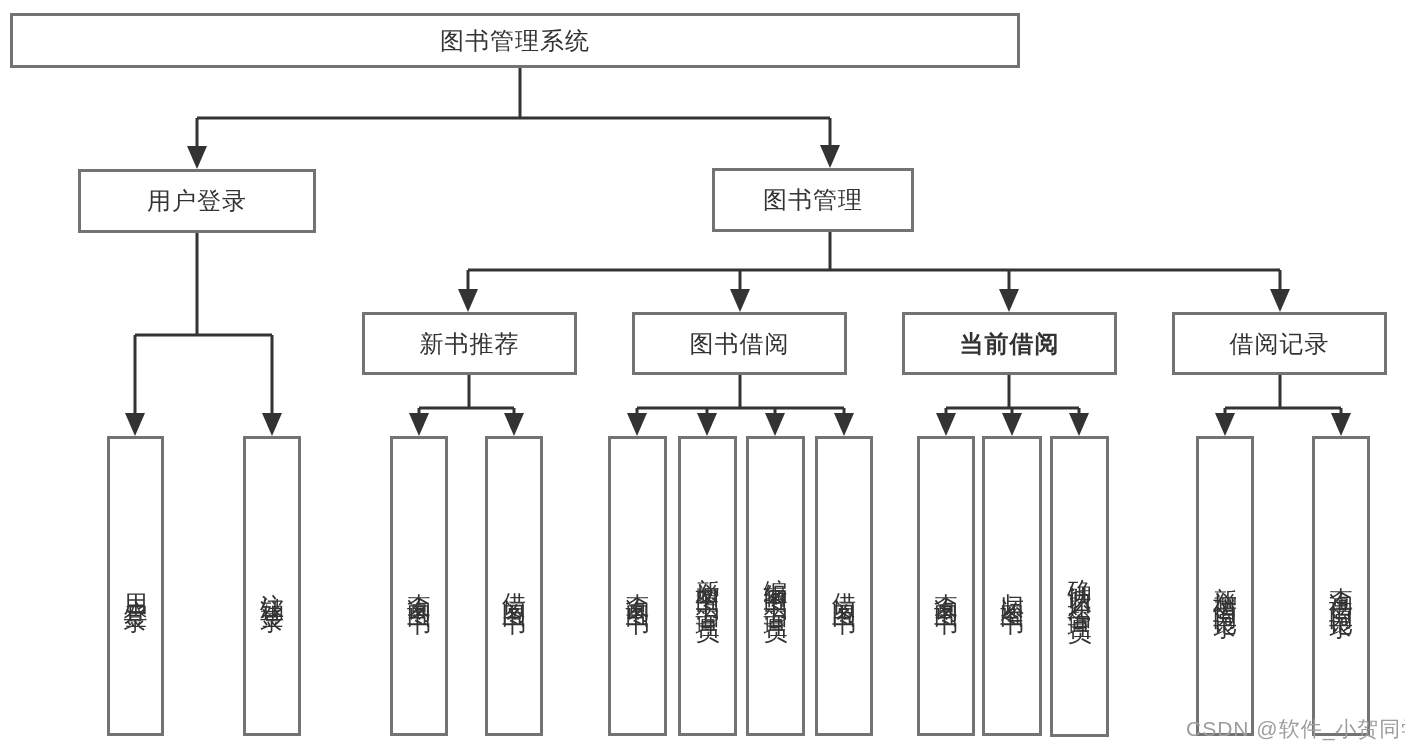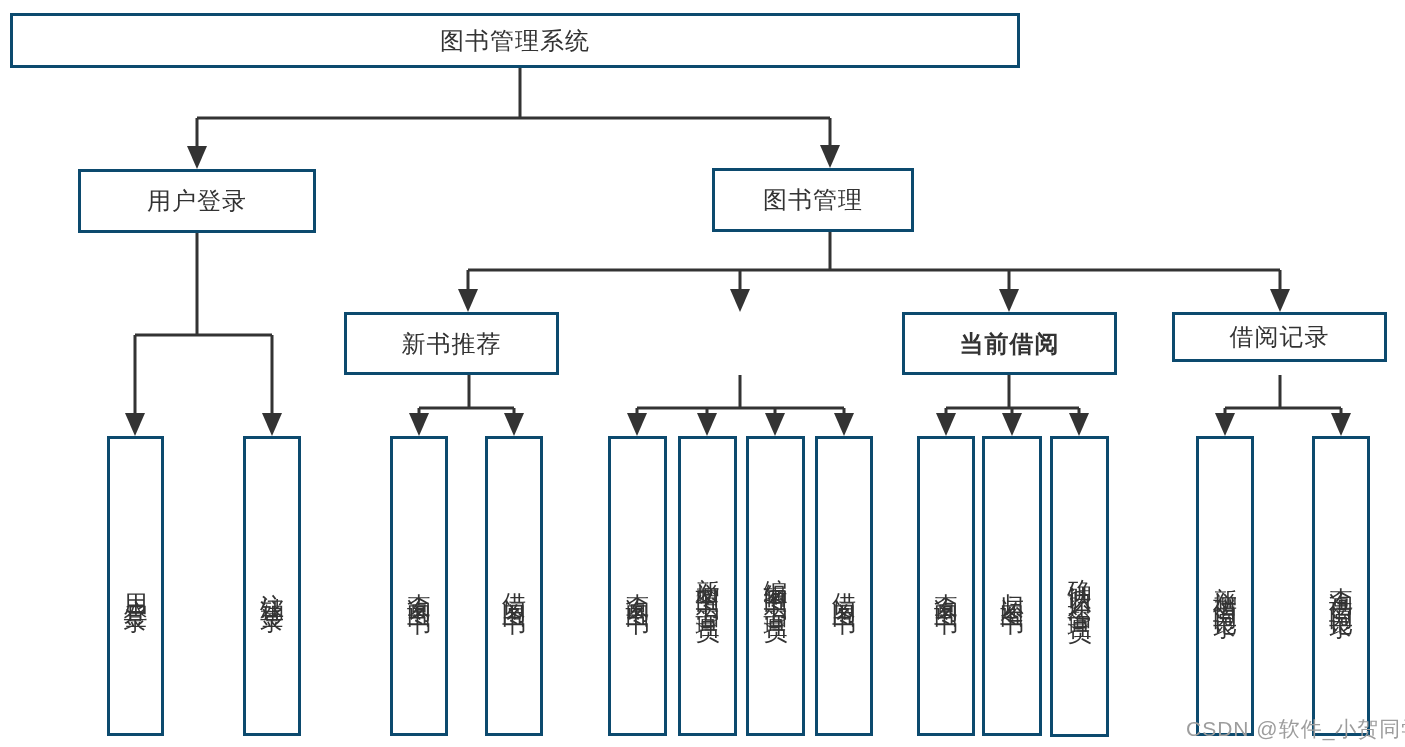--- a/index.html
+++ b/index.html
@@ -17,21 +17,21 @@
   }
   #connector-layer {
     position: absolute;
     left: 0; top: 0;
     width: 1405px;
     height: 747px;
   }
   .node {
     position: absolute;
     box-sizing: border-box;
-    border: 3px solid #0c4a6e;
+    border: 3px solid #737373;
     background: #ffffff;
     color: #333333;
     display: flex;
     align-items: center;
     justify-content: center;
     text-align: center;
     font-size: 24px;
     letter-spacing: 1px;
     line-height: 1;
     white-space: nowrap;
@@ -109,23 +109,24 @@
       <polygon points="1215,413 1235,413 1225,436"></polygon>
       <polygon points="1331,413 1351,413 1341,436"></polygon>
     </g>
   </svg>
 
   <div class="node" style="left:10px; top:13px; width:1010px; height:55px;">图书管理系统</div>
 
   <div class="node" style="left:78px; top:169px; width:238px; height:64px;">用户登录</div>
   <div class="node" style="left:712px; top:168px; width:202px; height:64px;">图书管理</div>
 
-  <div class="node" style="left:344px; top:312px; width:215px; height:63px;">新书推荐</div>
+  <div class="node" style="left:362px; top:312px; width:215px; height:63px;">新书推荐</div>
+  <div class="node" style="left:632px; top:312px; width:215px; height:63px;">图书借阅</div>
   <div class="node" style="left:902px; top:312px; width:215px; height:63px;font-weight:bold;">当前借阅</div>
-  <div class="node" style="left:1172px; top:312px; width:215px; height:50px;">借阅记录</div>
+  <div class="node" style="left:1172px; top:312px; width:215px; height:63px;">借阅记录</div>
 
   <div class="node vnode" style="left:107px; top:436px; width:57px; height:300px;">用户登录</div>
   <div class="node vnode" style="left:243px; top:436px; width:58px; height:300px;">注销登录</div>
 
   <div class="node vnode" style="left:390px; top:436px; width:58px; height:300px;">查询图书</div>
   <div class="node vnode" style="left:485px; top:436px; width:58px; height:300px;">借阅图书</div>
 
   <div class="node vnode" style="left:608px; top:436px; width:59px; height:300px;">查询图书</div>
   <div class="node vnode" style="left:678px; top:436px; width:59px; height:300px;">新增图书（管理员）</div>
   <div class="node vnode" style="left:746px; top:436px; width:59px; height:300px;">编辑图书（管理员）</div>

